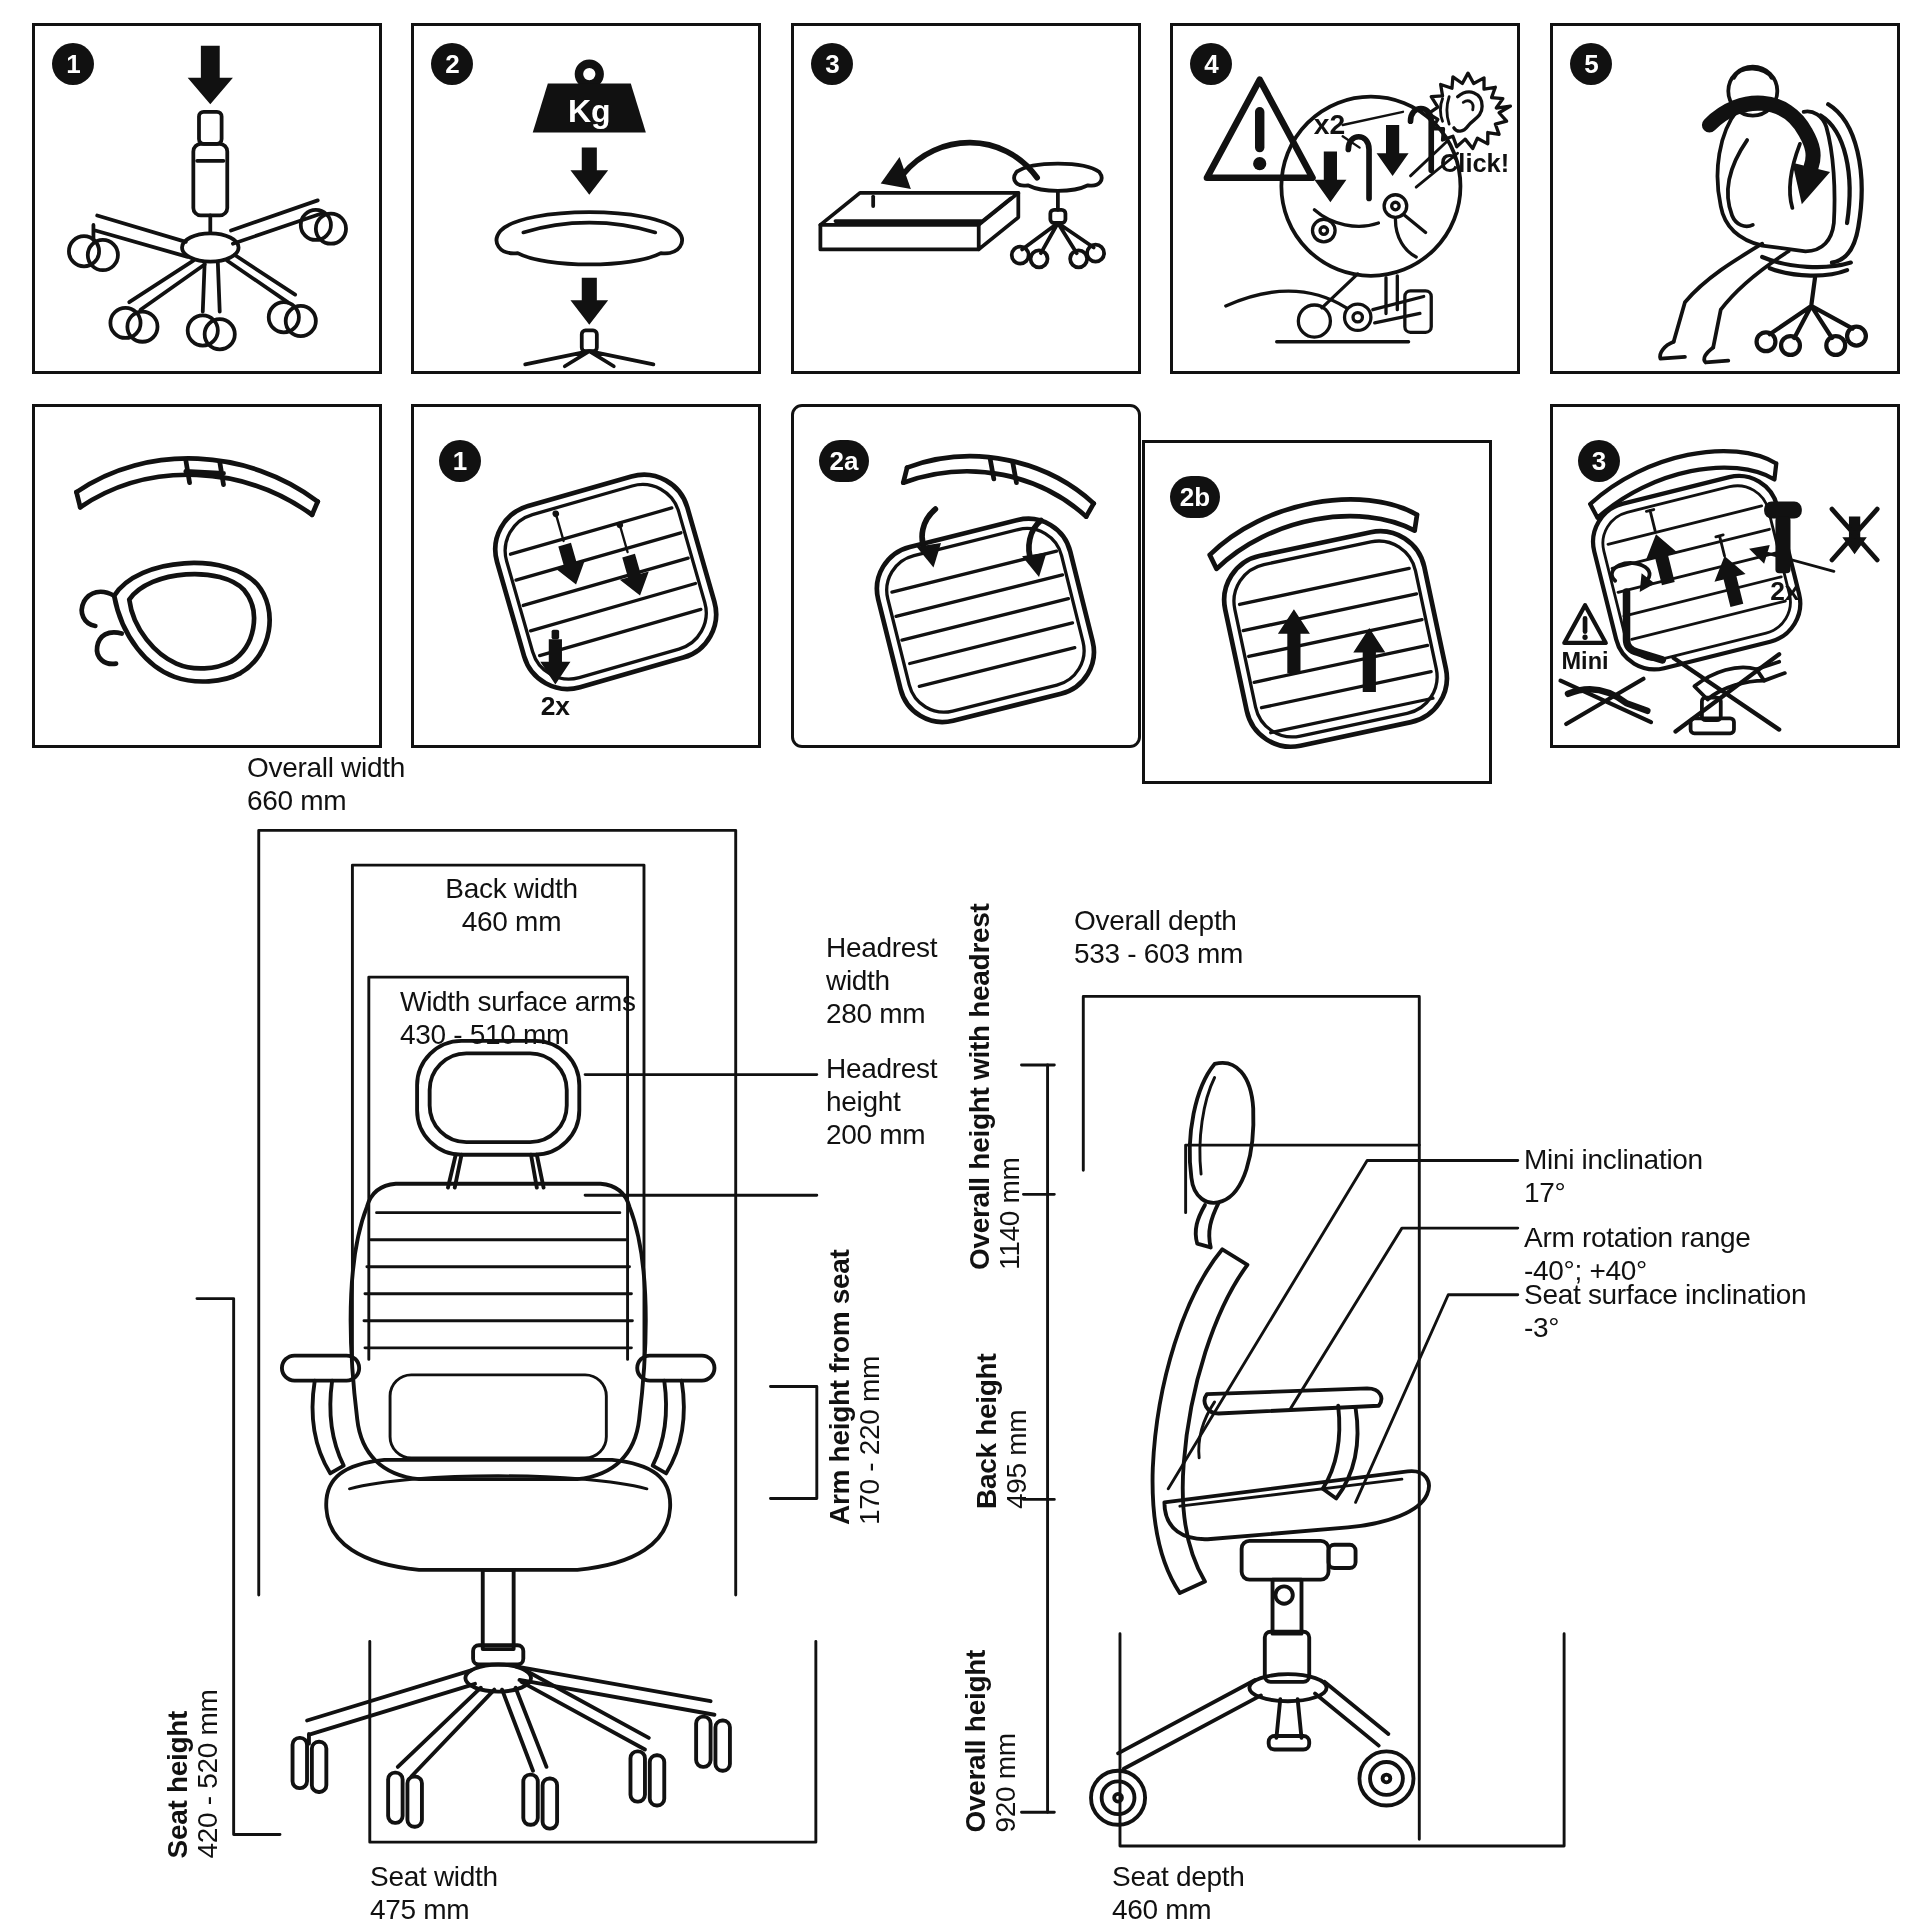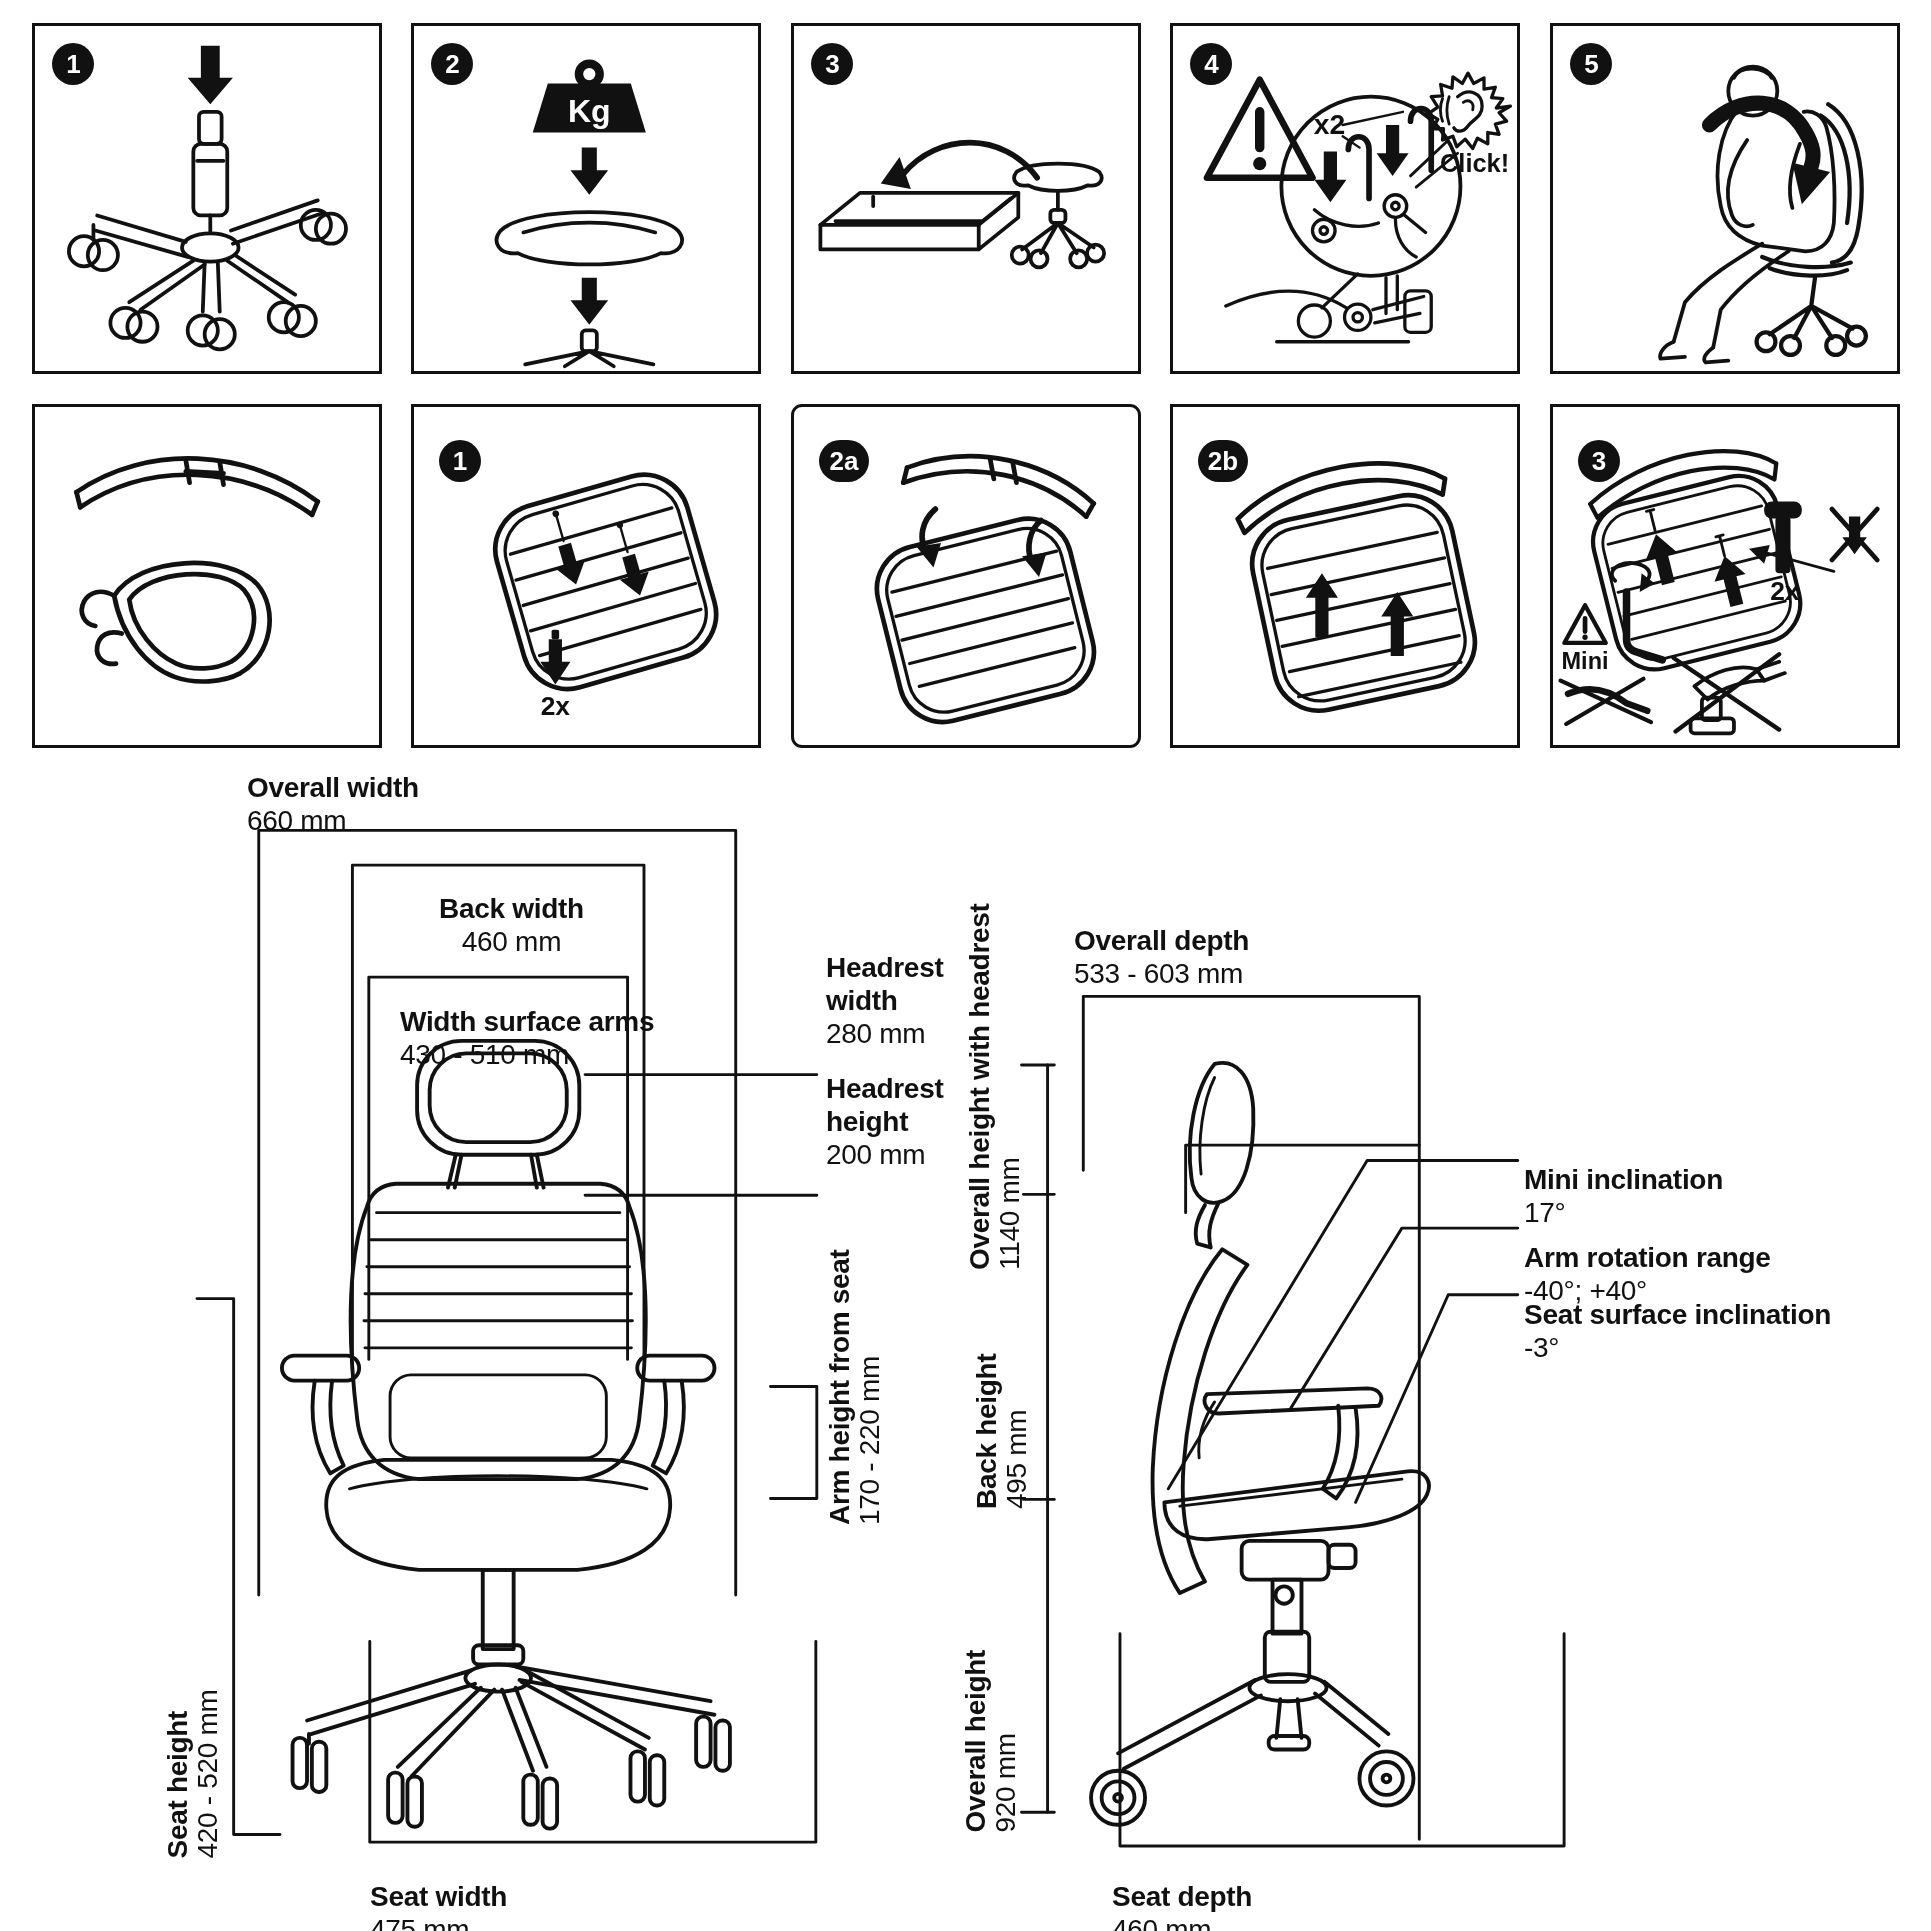--- a/index.html
+++ b/index.html
@@ -9,21 +9,21 @@
   .panel svg{display:block;width:100%;height:100%;}
   .row1{top:23px;height:351px;}
   .row2{top:404px;height:344px;}
   .badge{position:absolute;left:17.4px;top:17.4px;width:42px;height:42px;border-radius:50%;
          background:#111;color:#fff;font-weight:bold;font-size:26px;line-height:42px;text-align:center;}
   .row2 .badge{left:25px;top:33px;}
   .badge.wide{width:50px;border-radius:25px;}
   #art{position:absolute;left:0;top:0;z-index:0;}
   #art path,#art rect,#art line,#art ellipse,#art circle{vector-effect:none;}
   .dim{position:absolute;z-index:2;font-size:28px;line-height:33px;letter-spacing:-0.3px;}
-  .dim .b{font-weight:bold;margin-top:20px;}
+  .dim .b{font-weight:normal;}
   .vdim{position:absolute;z-index:2;font-size:28px;line-height:30px;letter-spacing:-0.3px;
         transform:rotate(-90deg);white-space:nowrap;text-align:left;}
   .vdim .b{font-weight:bold;}
   svg text{font-family:"Liberation Sans",sans-serif;font-weight:bold;fill:#111;}
   .ln{stroke:#111;fill:none;stroke-linecap:round;stroke-linejoin:round;}
   .fl{fill:#111;stroke:none;}
 </style>
 </head>
 <body>
 
@@ -226,21 +226,21 @@
         <path class="ln" stroke-width="3.5" d="M112,172 H292 M110,198 H292 M110,224 H292 M112,250 H290 M116,276 H286"></path>
       </g>
       <path class="ln" stroke-width="6" d="M150,104 C136,116 132,134 140,150"></path>
       <polygon class="fl" points="130,144 148,166 156,140"></polygon>
       <path class="ln" stroke-width="6" d="M262,116 C250,126 246,144 252,160"></path>
       <polygon class="fl" points="242,154 260,176 268,150"></polygon>
     </svg>
     <div class="badge wide">2a</div>
   </div>
 
-  <div class="panel row2" style="left:1170px;">
+  <div class="panel row2" style="left:1142px;margin-top:36px;">
     <svg viewBox="0 0 365 350">
       <g transform="rotate(-12 185 195)">
         <path class="ln" stroke-width="5" d="M88,92 C156,48 262,52 312,96 M92,108 C158,66 256,70 306,112 M88,92 L92,108 M312,96 L306,112"></path>
         <rect class="ln" stroke-width="5" x="92" y="104" width="216" height="206" rx="48"></rect>
         <rect class="ln" stroke-width="3.5" x="102" y="114" width="196" height="186" rx="40"></rect>
         <path class="ln" stroke-width="3.5" d="M108,150 H292 M106,178 H294 M106,206 H294 M106,234 H294 M108,262 H292 M112,290 H288"></path>
       </g>
       <polygon class="fl" points="151,240 165,240 165,198 175,198 158,172 141,198 151,198"></polygon>
       <polygon class="fl" points="231,260 245,260 245,218 255,218 238,192 221,218 231,218"></polygon>
     </svg>

